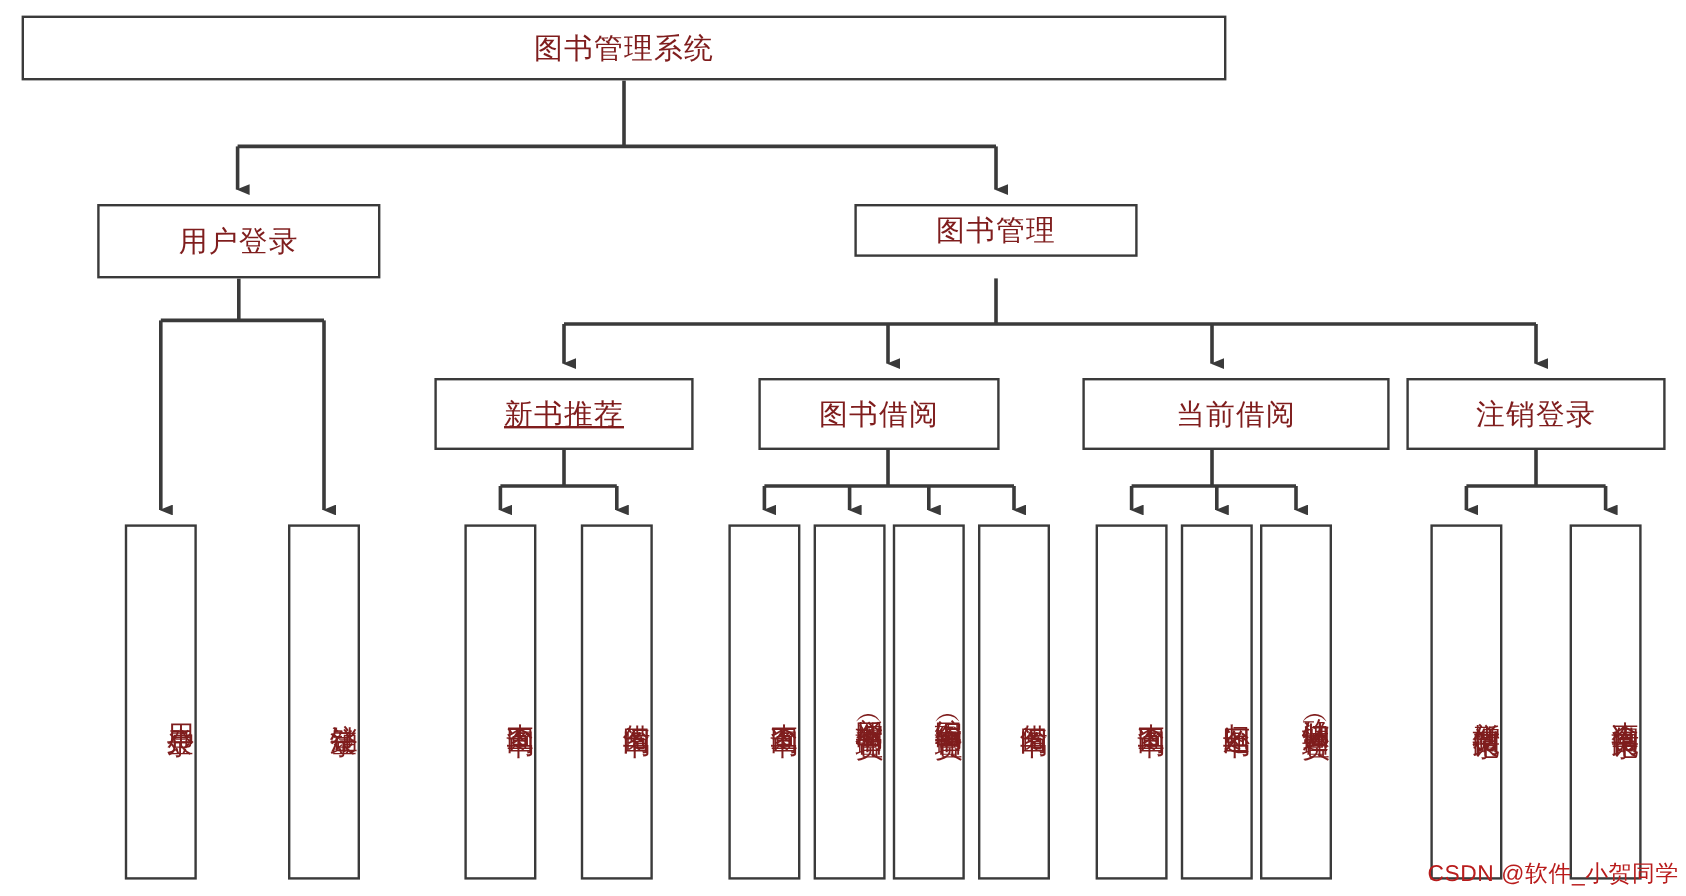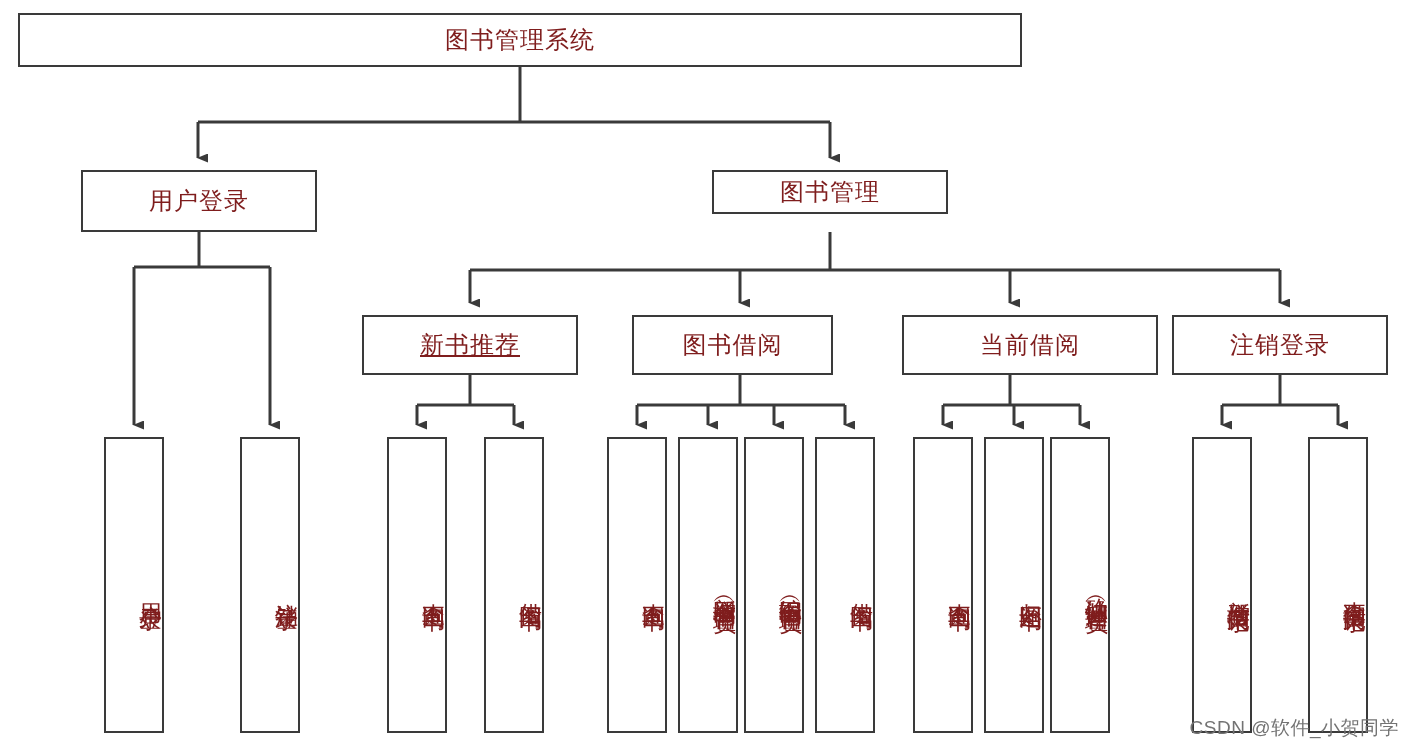--- a/index.html
+++ b/index.html
@@ -51,21 +51,21 @@
   }
   .node-label {
     display: block;
     white-space: nowrap;
   }
   #watermark {
     position: absolute;
     right: 6px;
     bottom: 6px;
     font-size: 19px;
-    color: #737373;
+    color: #b91c1c;
     letter-spacing: 0.5px;
     white-space: nowrap;
     pointer-events: none;
   }
 </style>
 </head>
 <body>
 
 <div id="diagram-root">
 

